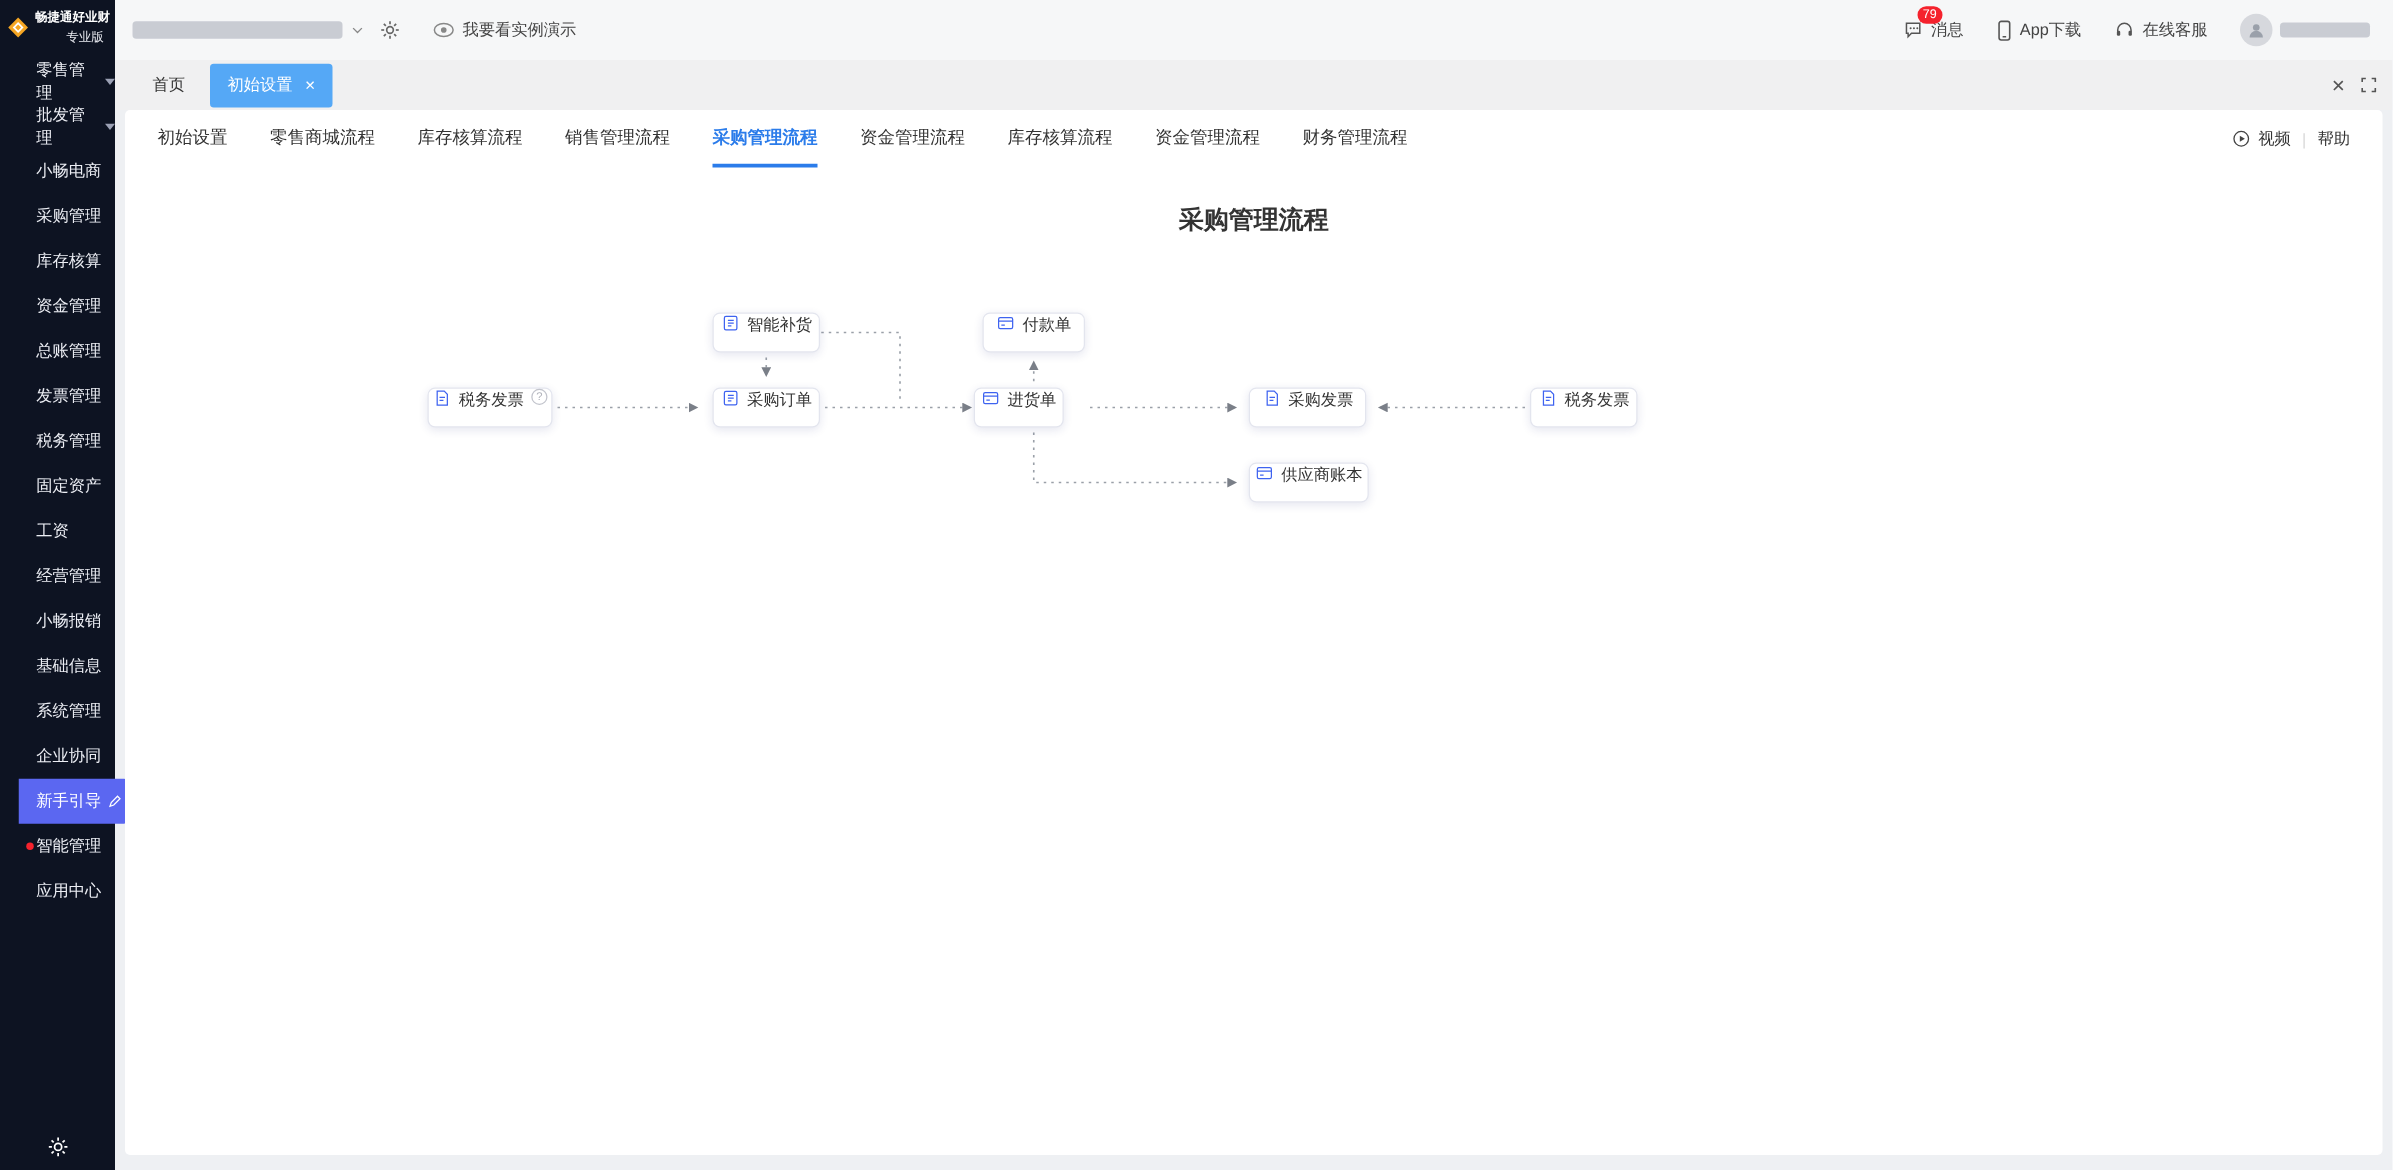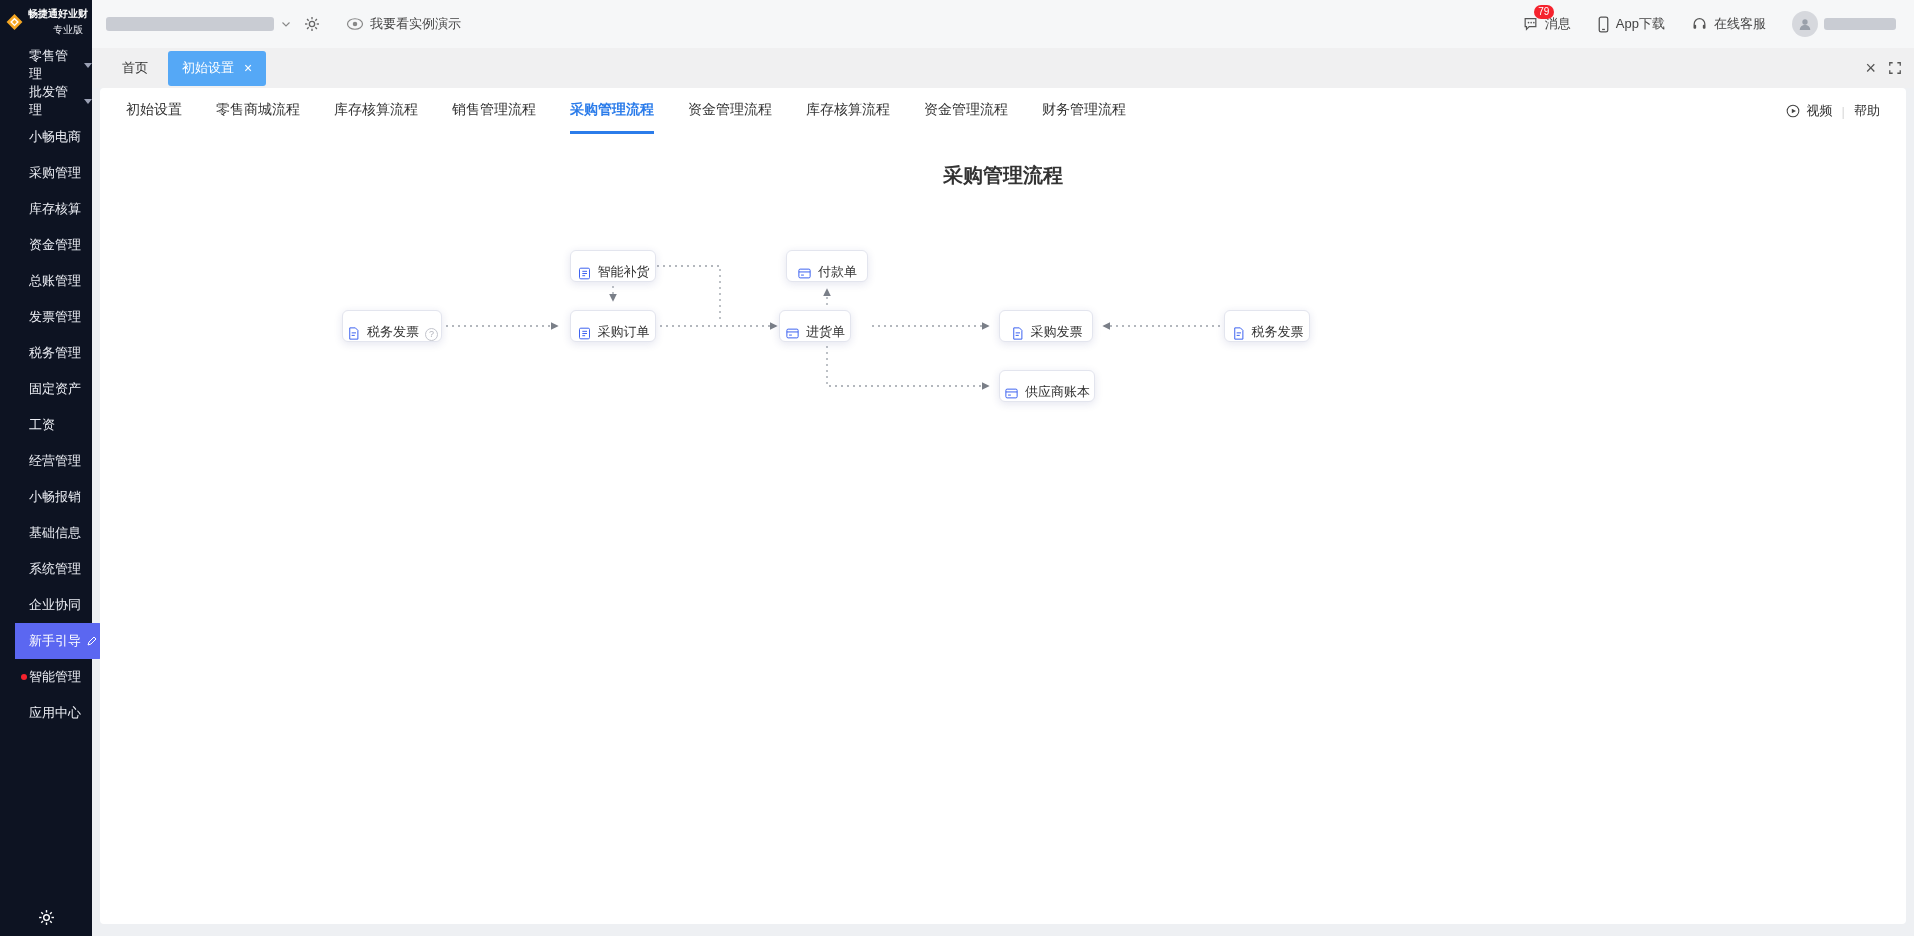--- a/index.html
+++ b/index.html
@@ -48,21 +48,21 @@
   .card-nav { display:flex; align-items:center; height:46px; padding:0 26px; gap:34px; }
   .nav-tab { font-size:14px; color:#333; height:46px; line-height:43px; border-bottom:3px solid transparent; cursor:pointer; white-space:nowrap; }
   .nav-tab.active { color:#2b7cea; border-bottom-color:#2b7cea; font-weight:700; }
   .nav-right { margin-left:auto; display:flex; align-items:center; gap:7px; font-size:13px; color:#333; }
   .nav-divider { color:#d8d8d8; margin:0 2px; }
   .flow-title { text-align:center; font-size:20px; font-weight:600; color:#333; margin-top:28px; }
 
   
   .flow { position:absolute; left:0; top:0; width:100%; height:100%; pointer-events:none; }
   .wires { position:absolute; left:0; top:0; }
-  .node { position:absolute; height:32px; background:#fff; border:1px solid #e3e5ee; border-radius:6px; box-shadow:0 2px 8px rgba(31,45,120,.12); display:flex; align-items:flex-end; justify-content:center; gap:6px; font-size:13px; color:#333; pointer-events:auto; cursor:pointer; }
+  .node { position:absolute; height:32px; background:#fff; border:1px solid #e3e5ee; border-radius:6px; box-shadow:0 2px 8px rgba(31,45,120,.12); display:flex; align-items:flex-start; justify-content:center; gap:6px; font-size:13px; color:#333; pointer-events:auto; cursor:pointer; }
   .node-ic { display:flex; align-items:center; }
   .q-circle { width:13px; height:13px; border:1px solid #c2c4cc; border-radius:50%; color:#b0b2ba; font-size:9px; line-height:11px; text-align:center; }
 
   .ic { display:block; }
 </style>
 </head>
 <body>
 
 <svg width="0" height="0" style="position:absolute">
   <defs>

